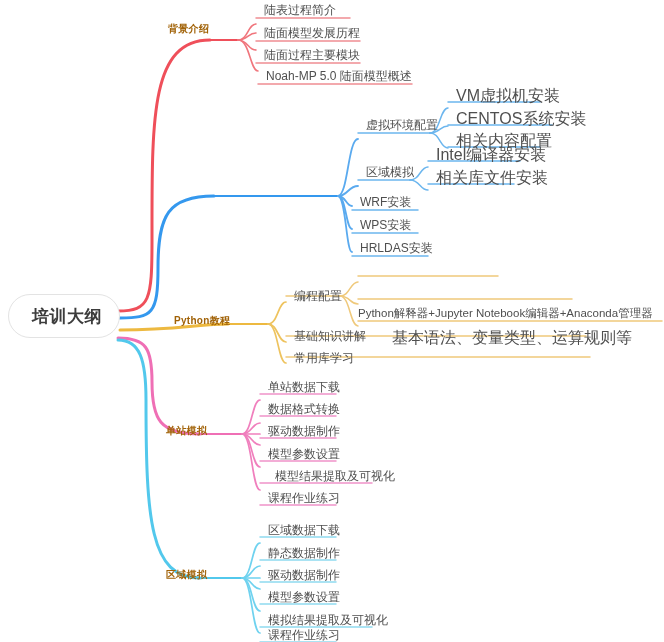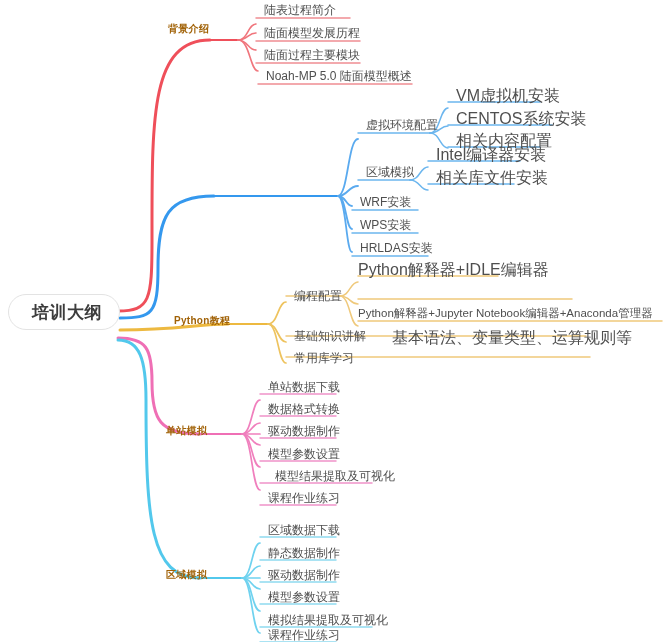--- a/index.html
+++ b/index.html
@@ -8,21 +8,21 @@
     font-family:"Liberation Sans","DejaVu Sans",sans-serif;
     color:#4a4a4a;
   }
   #mindmap{position:absolute;left:0;top:0;width:664px;height:642px;}
   svg.links{position:absolute;left:0;top:0;width:664px;height:642px;pointer-events:none;}
 
   .node{position:absolute;white-space:nowrap;line-height:1;padding-left:6px;}
 
   
   .root{
-    left:8px;top:294px;width:112px;height:36px;
+    left:8px;top:294px;width:112px;height:44px;
     border:1px solid #e3e3e3;border-radius:22px;background:#fff;
     display:flex;align-items:center;justify-content:center;
     font-size:17px;font-weight:bold;color:#3c3c3c;letter-spacing:.5px;
     box-sizing:border-box;
   }
 
   
   .l1{font-size:10px;font-weight:bold;color:#a16207;letter-spacing:.3px;}
 
   
@@ -183,23 +183,20 @@
   <div class="node l2" style="left:354px;top:242px;">
     <span>HRLDAS安装</span>
   </div>
 
   <div class="node l1" style="left:168px;top:316px;">
     <span>Python教程</span>
   </div>
   <div class="node l2" style="left:288px;top:290px;">
     <span>编程配置</span>
   </div>
-  <div class="node l3" style="left:352px;top:262px;">
-    <span>Python解释器+IDLE编辑器</span>
-  </div>
   <div class="node l3 tiny" style="left:352px;top:308px;">
     <span>Python解释器+Jupyter Notebook编辑器+Anaconda管理器</span>
   </div>
   <div class="node l2" style="left:288px;top:330px;">
     <span>基础知识讲解</span>
   </div>
   <div class="node l3" style="left:386px;top:330px;">
     <span>基本语法、变量类型、运算规则等</span>
   </div>
   <div class="node l2" style="left:288px;top:352px;">

